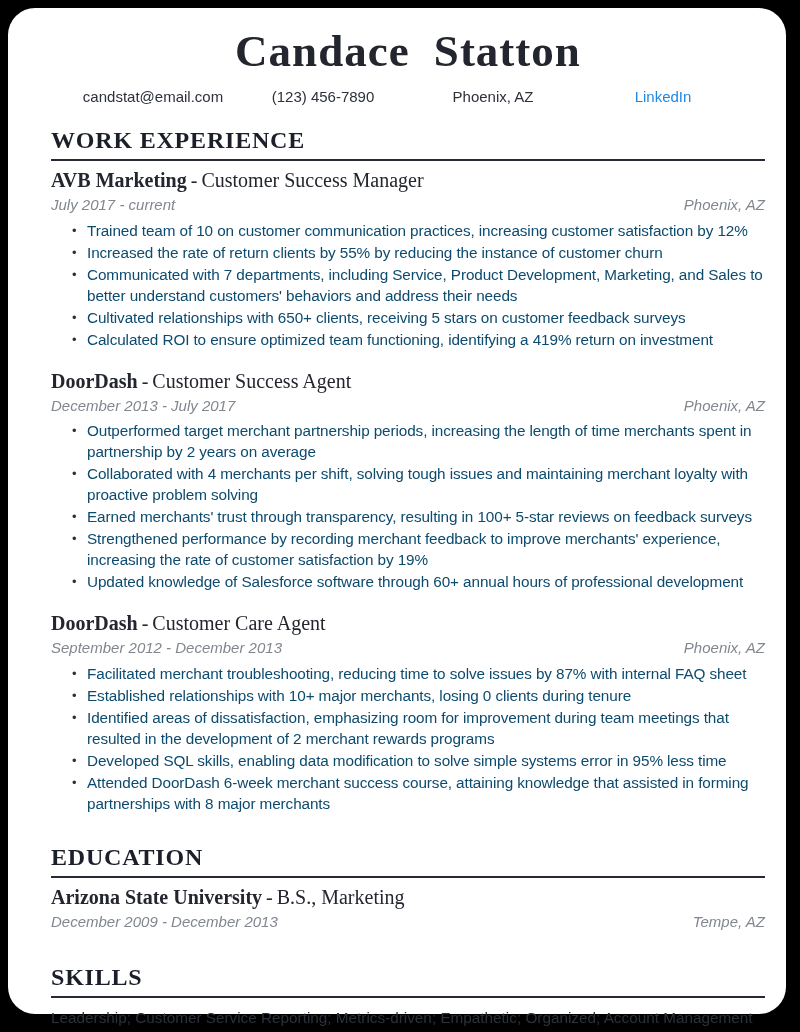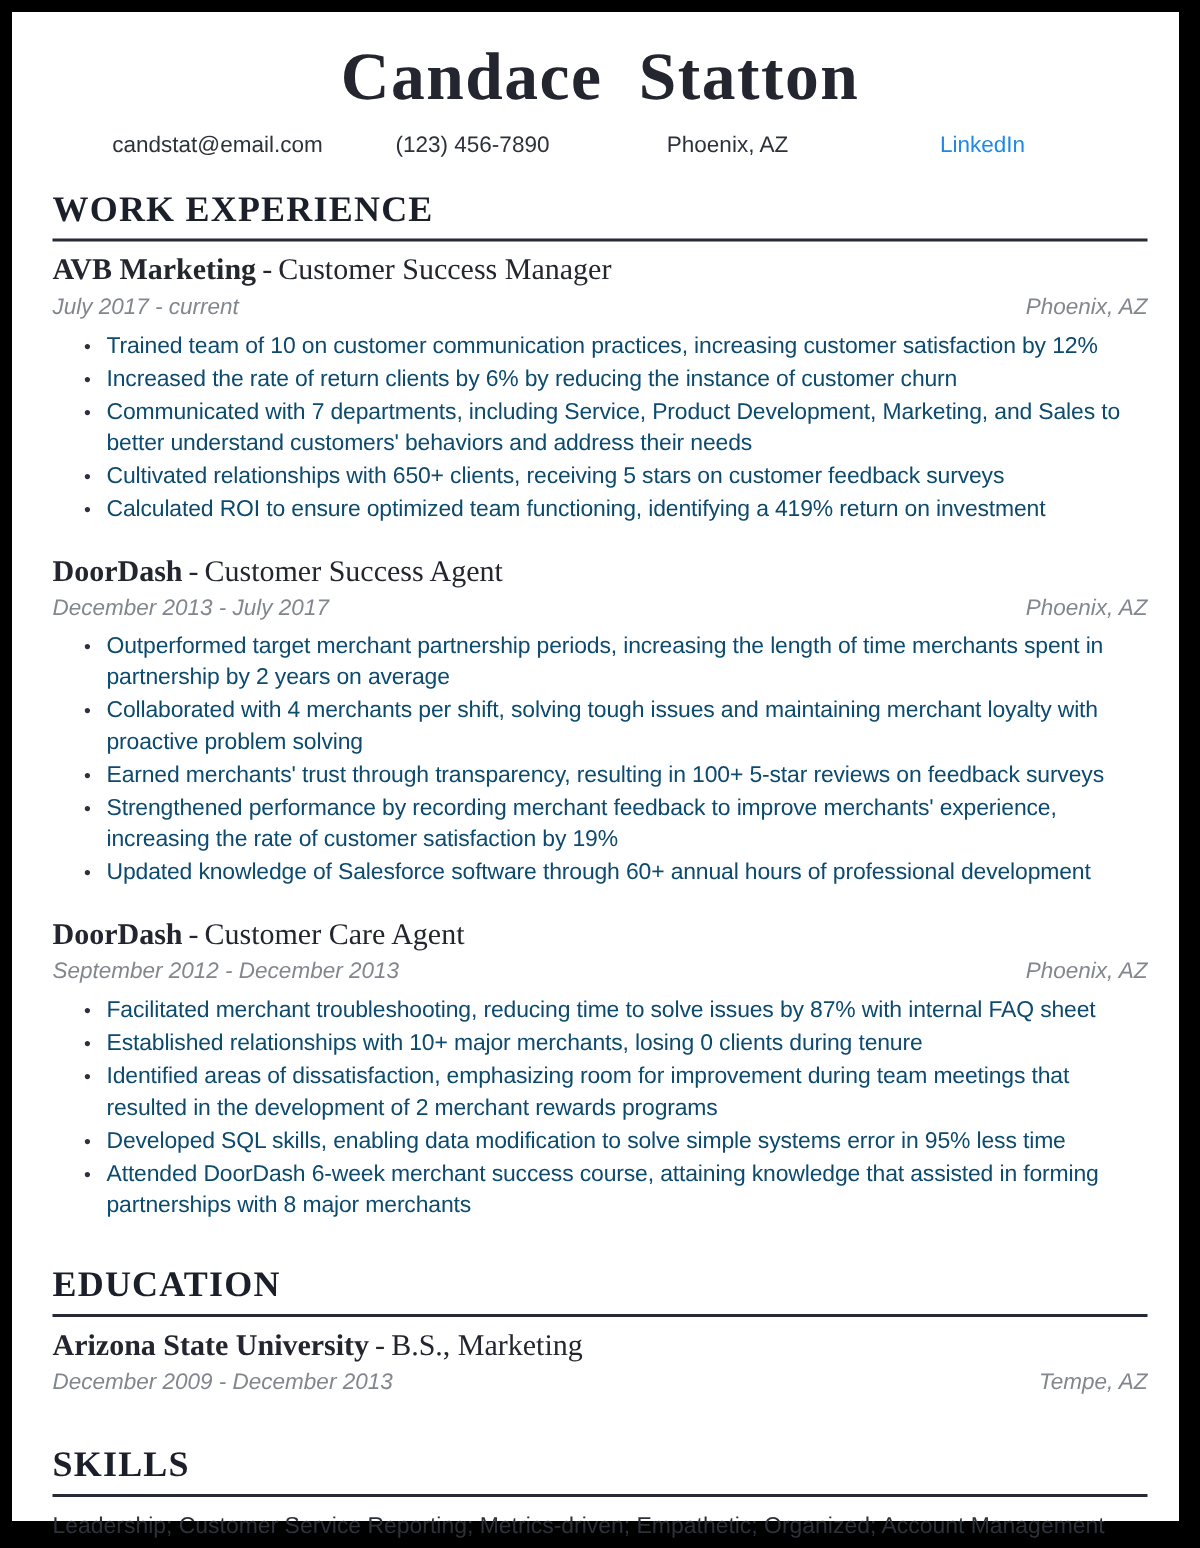--- a/index.html
+++ b/index.html
@@ -11,23 +11,24 @@
     overflow: hidden;
   }
   .page {
     position: absolute;
     top: 8px;
     left: 8px;
     right: 14px;
     bottom: 18px;
     background: #ffffff;
     box-sizing: border-box;
-    padding: 18px 21px 0 27px;
+    padding: 18px 21px 0 43px;
     font-family: "Liberation Sans", sans-serif;
     color: #2c313a;
+    border-radius: 27px;
   }
   .name {
     font-family: "Liberation Serif", serif;
     font-weight: 700;
     font-size: 45px;
     letter-spacing: 1px;
     word-spacing: 12px;
     text-align: center;
     color: #23262e;
     margin: 0 0 10px 0;
@@ -132,21 +133,21 @@
     <div class="job">
       <h3 class="entry-heading">
         <span class="company">AVB Marketing</span><span class="sep">-</span><span class="role">Customer Success Manager</span>
       </h3>
       <div class="meta-row">
         <span>July 2017 - current</span>
         <span>Phoenix, AZ</span>
       </div>
       <ul class="bullets">
         <li>Trained team of 10 on customer communication practices, increasing customer satisfaction by 12%</li>
-        <li>Increased the rate of return clients by 6% by reducing the instance of customer churn</li>
+        <li>Increased the rate of return clients by 55% by reducing the instance of customer churn</li>
         <li>Communicated with 7 departments, including Service, Product Development, Marketing, and Sales to better understand customers' behaviors and address their needs</li>
         <li>Cultivated relationships with 650+ clients, receiving 5 stars on customer feedback surveys</li>
         <li>Calculated ROI to ensure optimized team functioning, identifying a 419% return on investment</li>
       </ul>
     </div>
 
     <div class="job">
       <h3 class="entry-heading">
         <span class="company">DoorDash</span><span class="sep">-</span><span class="role">Customer Success Agent</span>
       </h3>

